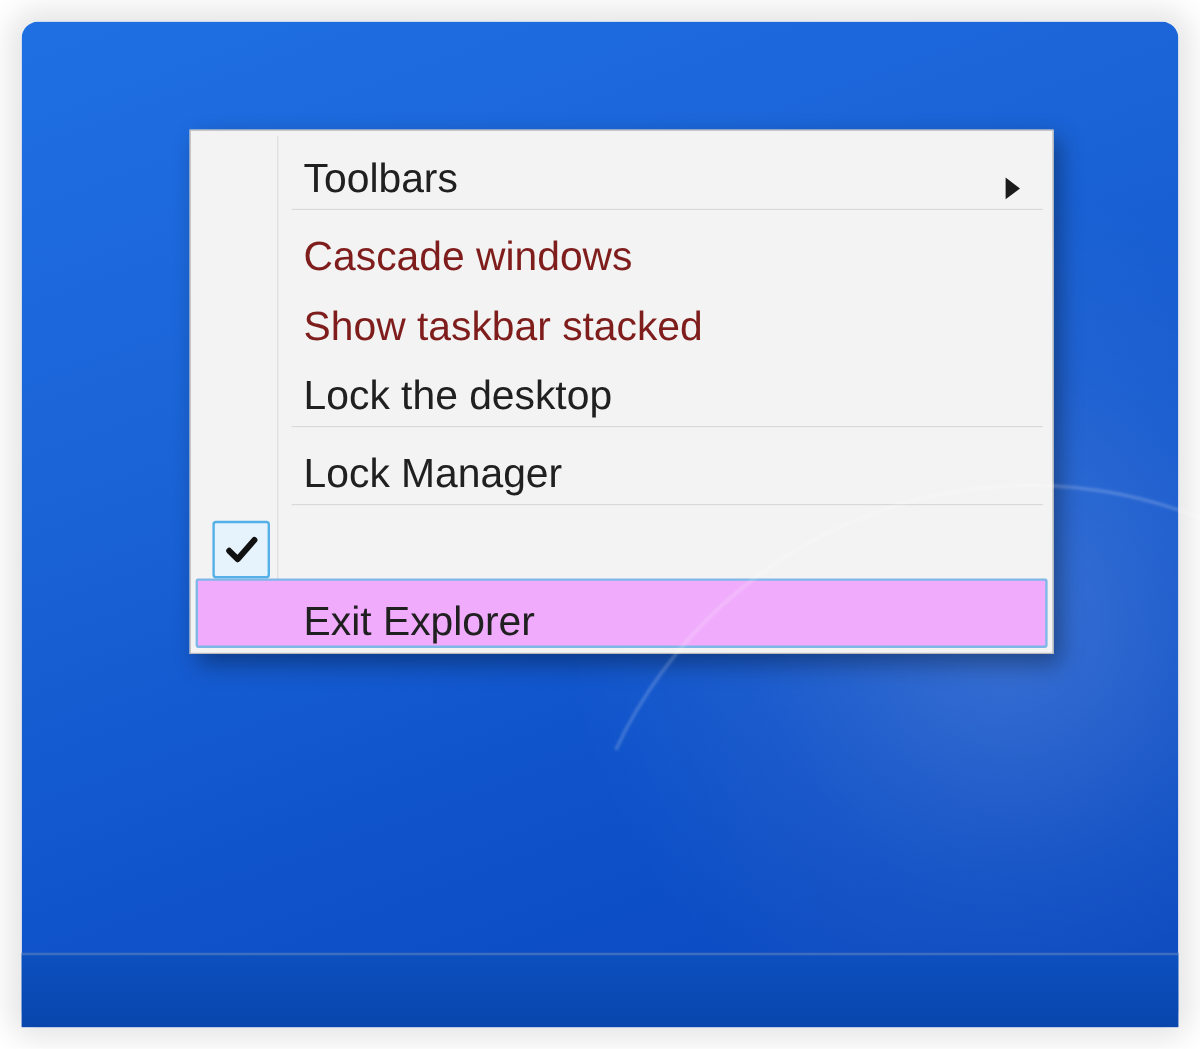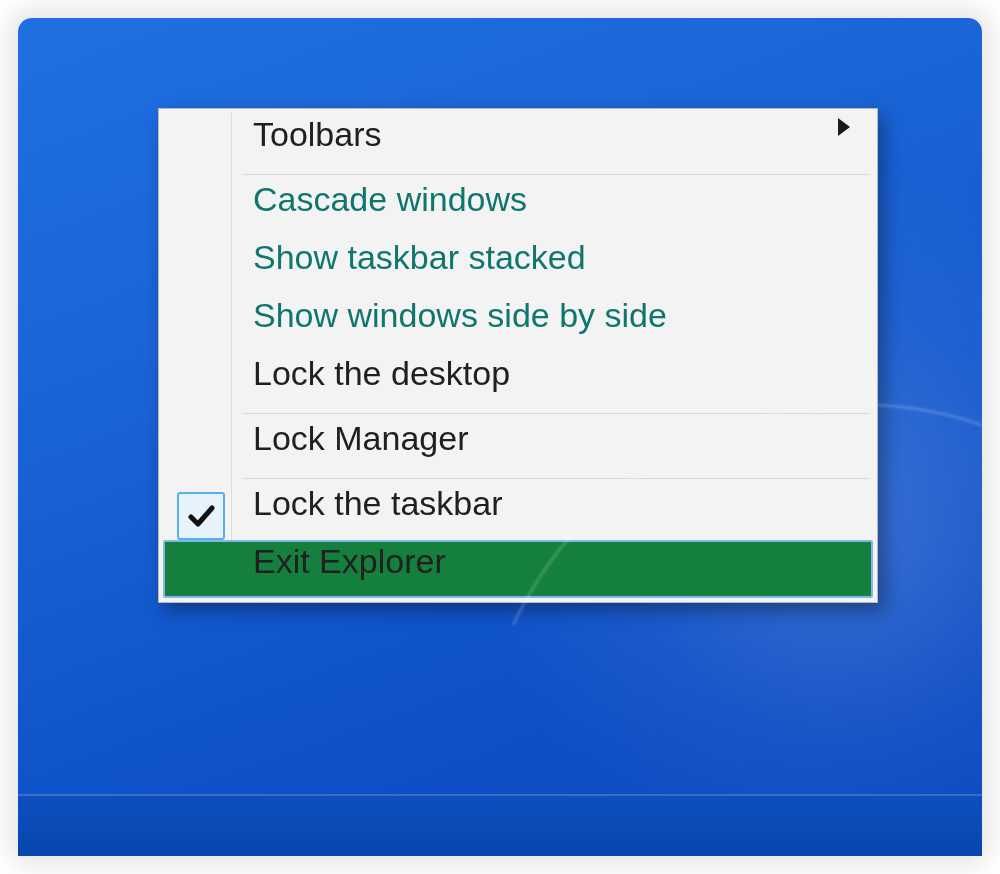--- a/index.html
+++ b/index.html
@@ -72,35 +72,35 @@
     position:absolute;
     left:4px;
     top:4px;
     bottom:8px;
     width:68px;
     border-right:1px solid #dcdcdc;
   }
   .item{
     position:relative;
     display:flex;
-    align-items:flex-start;
+    align-items:flex-end;
     height:58px;
     padding-left:88px;
     padding-right:18px;
     font-size:34px;
     color:#202020;
     border:2px solid transparent;
     border-radius:2px;
     box-sizing:border-box;
   }
   .item.disabled{
-    color:#0f766e;
+    color:#7f1d1d;
   }
   .item.hover{
-    background:#15803d;
+    background:#f0abfc;
     border:2px solid #7fb8e8;
   }
   .sep{
     margin:3px 4px 3px 80px;
     height:0;
     border-top:1px solid #d9d9d9;
   }
   .arrow{
     margin-left:auto;
   }
@@ -142,41 +142,37 @@
       </div>
 
       <div class="sep"></div>
 
       <div class="item disabled">
         <span class="label">Cascade windows</span>
       </div>
       <div class="item disabled">
         <span class="label">Show taskbar stacked</span>
       </div>
-      <div class="item disabled">
-        <span class="label">Show windows side by side</span>
-      </div>
       <div class="item">
         <span class="label">Lock the desktop</span>
       </div>
 
       <div class="sep"></div>
 
       <div class="item">
         <span class="label">Lock Manager</span>
       </div>
 
       <div class="sep"></div>
 
       <div class="item">
         <span class="check">
           <svg width="30" height="30" viewBox="0 0 30 30">
               <path d="M5 16 L12 23 L26 7" fill="none" stroke="#111" stroke-width="5" stroke-linecap="round" stroke-linejoin="round"></path>
             </svg>
         </span>
-        <span class="label">Lock the taskbar</span>
       </div>
       <div class="item hover">
         <span class="label">Exit Explorer</span>
       </div>
     </div>
   </div>
 </div>
 
 </body></html>

